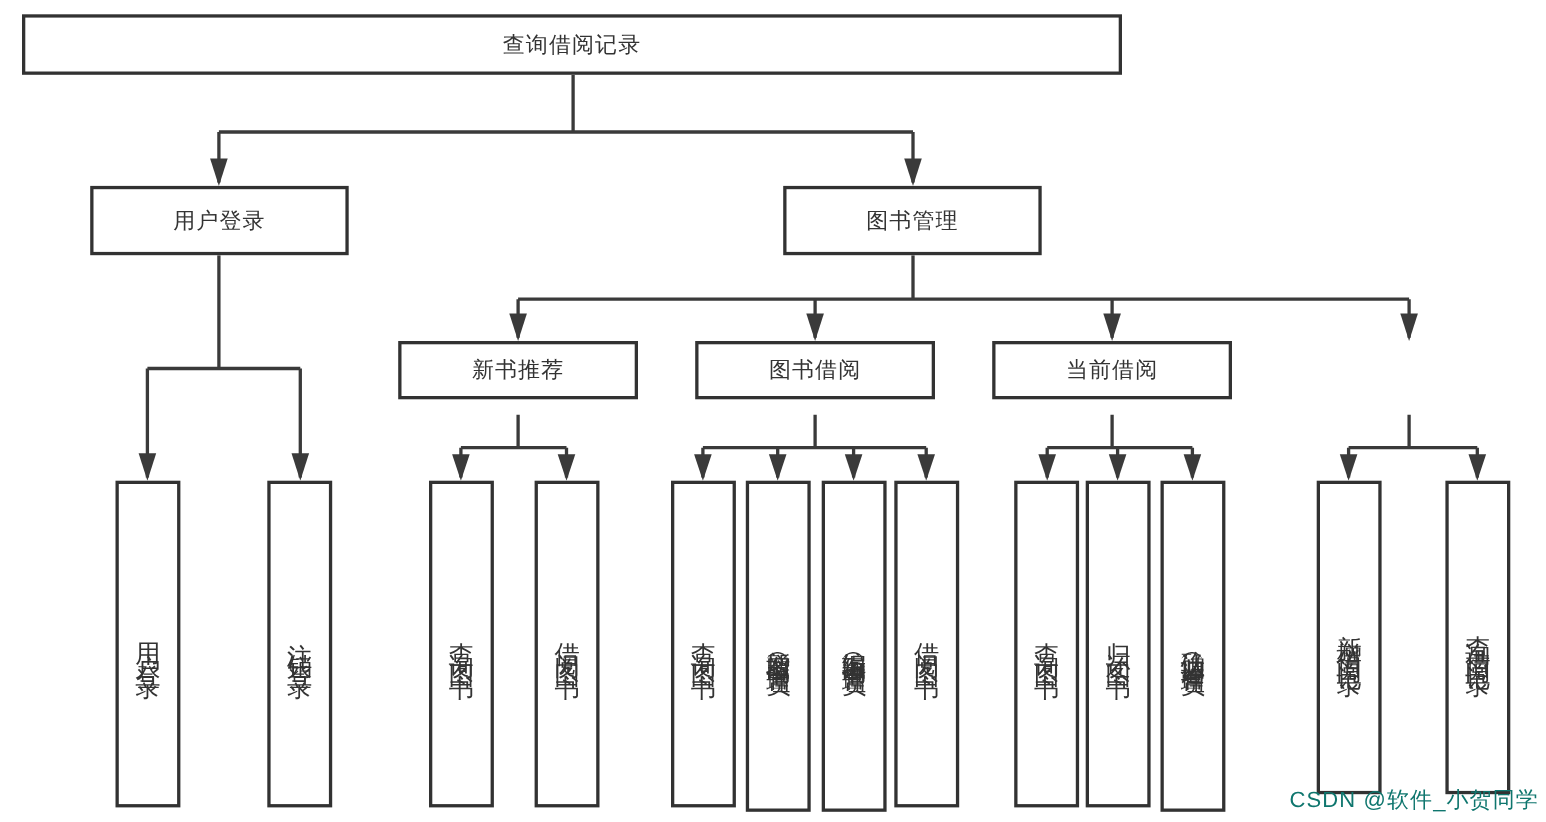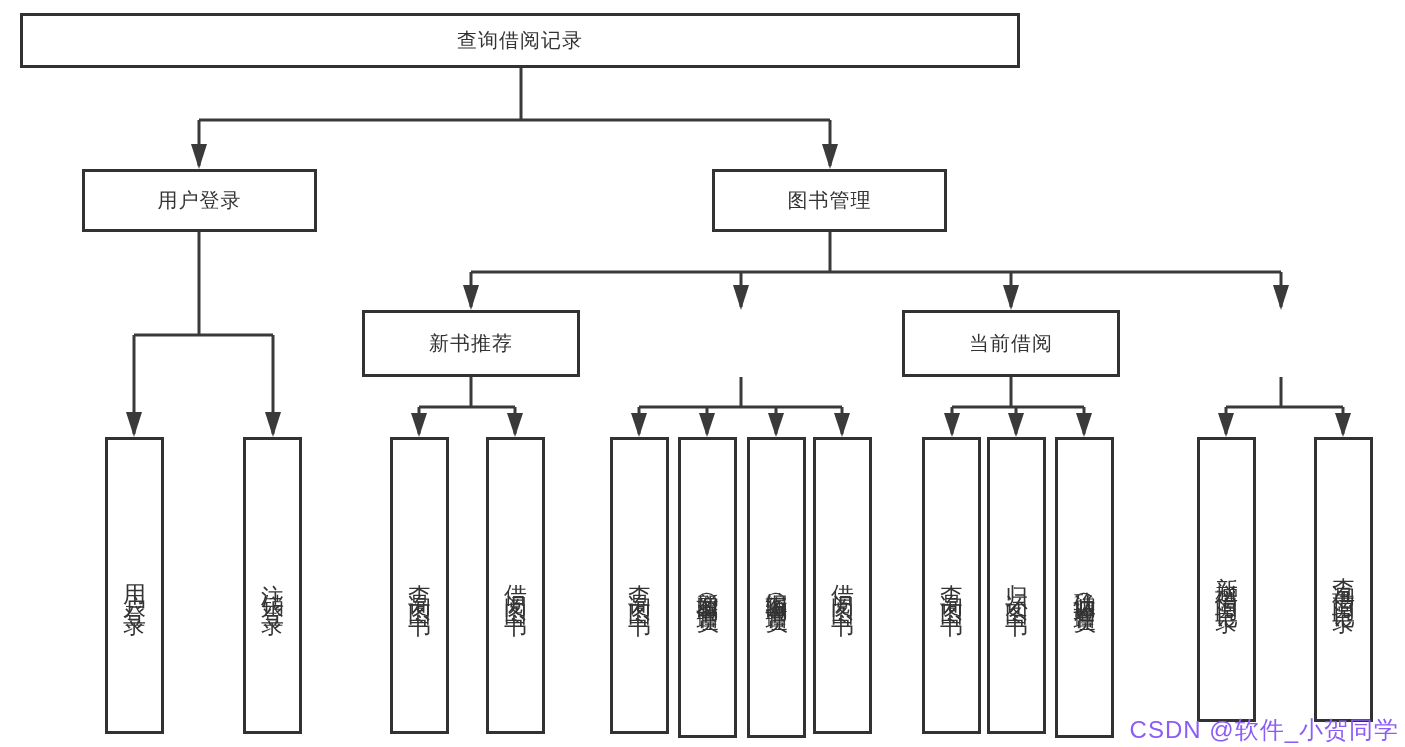--- a/index.html
+++ b/index.html
@@ -34,36 +34,36 @@
     text-orientation: mixed;
     letter-spacing: 10px;
     line-height: 1;
   }
   .vnode.ls6 .vlabel { letter-spacing: 7px; }
   .vnode.ls9 .vlabel { letter-spacing: 3px; font-size: 22px; }
   
   .root   { left: 20px;  top: 13px;  width: 1000px; height: 55px; }
   .l2a    { left: 82px;  top: 169px; width: 235px;  height: 63px; }
   .l2b    { left: 712px; top: 169px; width: 235px;  height: 63px; font-family: Liberation Mono, monospace; }
-  .l3     { top: 310px; width: 218px; height: 67px; }
+  .l3     { top: 310px; width: 218px; height: 53px; }
   .l3a { left: 362px; }  .l3b { left: 632px; }  .l3c { left: 902px; text-align: right; }  .l3d { left: 1172px; }
   .leaf   { top: 437px; width: 59px; height: 297px; border-width: 3px; }
   .leaf.tall { height: 301px; }
   .leaf.short { height: 285px; }
   .A1 { left: 105px; }  .A2 { left: 243px; }
   .B1 { left: 390px; }  .B2 { left: 486px; }
   .C1 { left: 610px; }  .C2 { left: 678px; }  .C3 { left: 747px; }  .C4 { left: 813px; }
   .D1 { left: 922px; }  .D2 { left: 987px; }  .D3 { left: 1055px; }
   .E1 { left: 1197px; } .E2 { left: 1314px; }
   .watermark {
     position: absolute;
     right: 6px;
     top: 714px;
-    font-size: 24px;
-    color: #8b5cf6;
+    font-size: 20px;
+    color: #0f766e;
     letter-spacing: 1px;
     white-space: nowrap;
   }
 </style>
 </head>
 <body>
 
 <div class="canvas">
 
   <svg class="connectors" viewBox="0 0 1405 747" xmlns="http://www.w3.org/2000/svg" aria-hidden="true">
@@ -117,20 +117,23 @@
   <div class="node hnode l2a">
     <span>用户登录</span>
   </div>
   <div class="node hnode l2b">
     <span>图书管理</span>
   </div>
 
   <div class="node hnode l3 l3a">
     <span>新书推荐</span>
   </div>
+  <div class="node hnode l3 l3b">
+    <span>图书借阅</span>
+  </div>
   <div class="node hnode l3 l3c">
     <span>当前借阅</span>
   </div>
 
   <div class="node vnode leaf A1">
     <span class="vlabel">用户登录</span>
   </div>
   <div class="node vnode leaf A2">
     <span class="vlabel">注销登录</span>
   </div>

